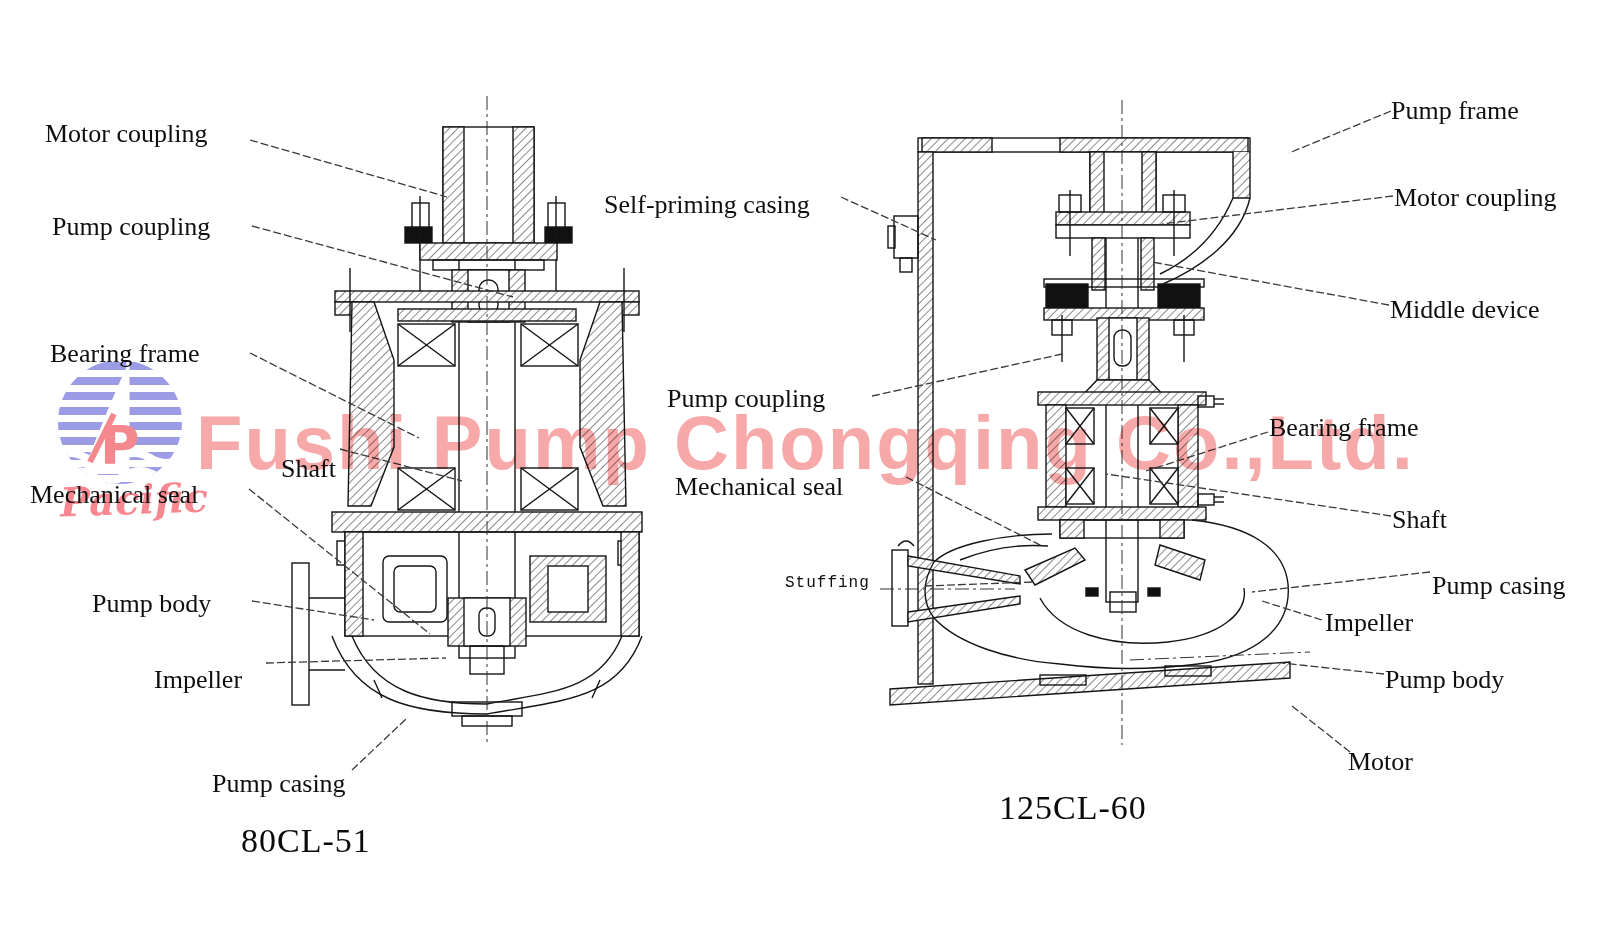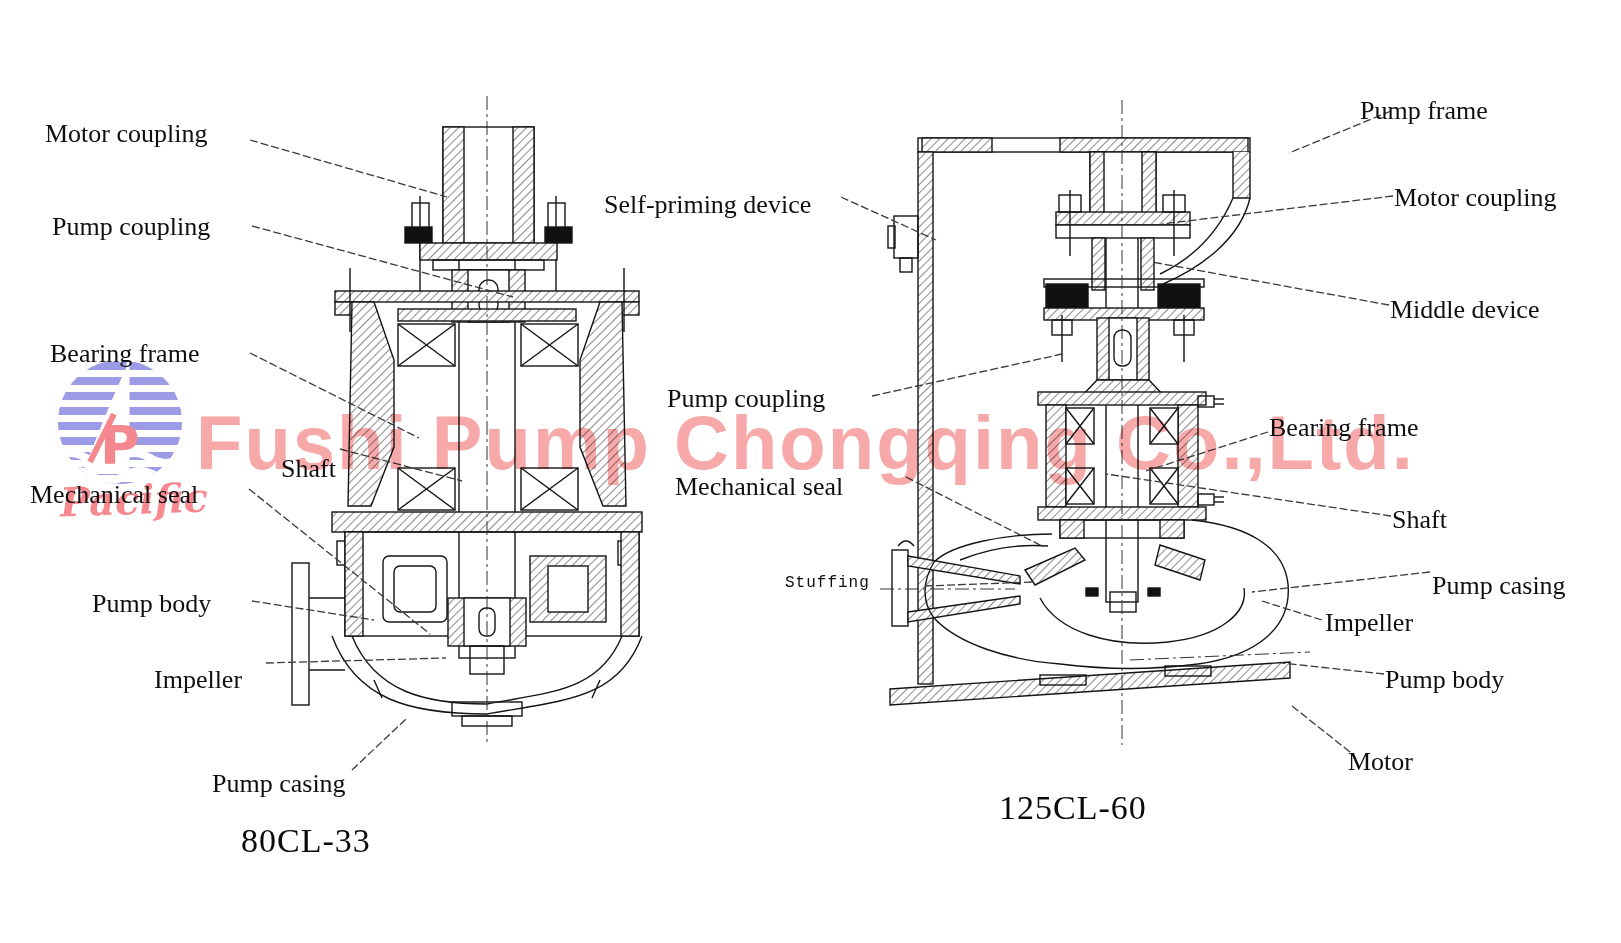--- a/index.html
+++ b/index.html
@@ -268,24 +268,24 @@
   <div id="pacific">Pacific</div>
 
   <div class="lbl" style="left:45px;top:120px">Motor coupling</div>
   <div class="lbl" style="left:52px;top:213px">Pump coupling</div>
   <div class="lbl" style="left:50px;top:340px">Bearing frame</div>
   <div class="lbl" style="left:281px;top:455px">Shaft</div>
   <div class="lbl" style="left:30px;top:481px">Mechanical seal</div>
   <div class="lbl" style="left:92px;top:590px">Pump body</div>
   <div class="lbl" style="left:154px;top:666px">Impeller</div>
   <div class="lbl" style="left:212px;top:770px">Pump casing</div>
-  <div class="model" style="left:241px;top:822px">80CL-33</div>
-
-  <div class="lbl" style="left:604px;top:191px">Self-priming device</div>
-  <div class="lbl" style="left:1360px;top:97px">Pump frame</div>
+  <div class="model" style="left:241px;top:822px">80CL-51</div>
+
+  <div class="lbl" style="left:604px;top:191px">Self-priming casing</div>
+  <div class="lbl" style="left:1391px;top:97px">Pump frame</div>
   <div class="lbl" style="left:1394px;top:184px">Motor coupling</div>
   <div class="lbl" style="left:1390px;top:296px">Middle device</div>
   <div class="lbl" style="left:667px;top:385px">Pump coupling</div>
   <div class="lbl" style="left:1269px;top:414px">Bearing frame</div>
   <div class="lbl" style="left:675px;top:473px">Mechanical seal</div>
   <div class="lbl" style="left:1392px;top:506px">Shaft</div>
   <div class="lbl mono" style="left:785px;top:575px">Stuffing</div>
   <div class="lbl" style="left:1432px;top:572px">Pump casing</div>
   <div class="lbl" style="left:1325px;top:609px">Impeller</div>
   <div class="lbl" style="left:1385px;top:666px">Pump body</div>

